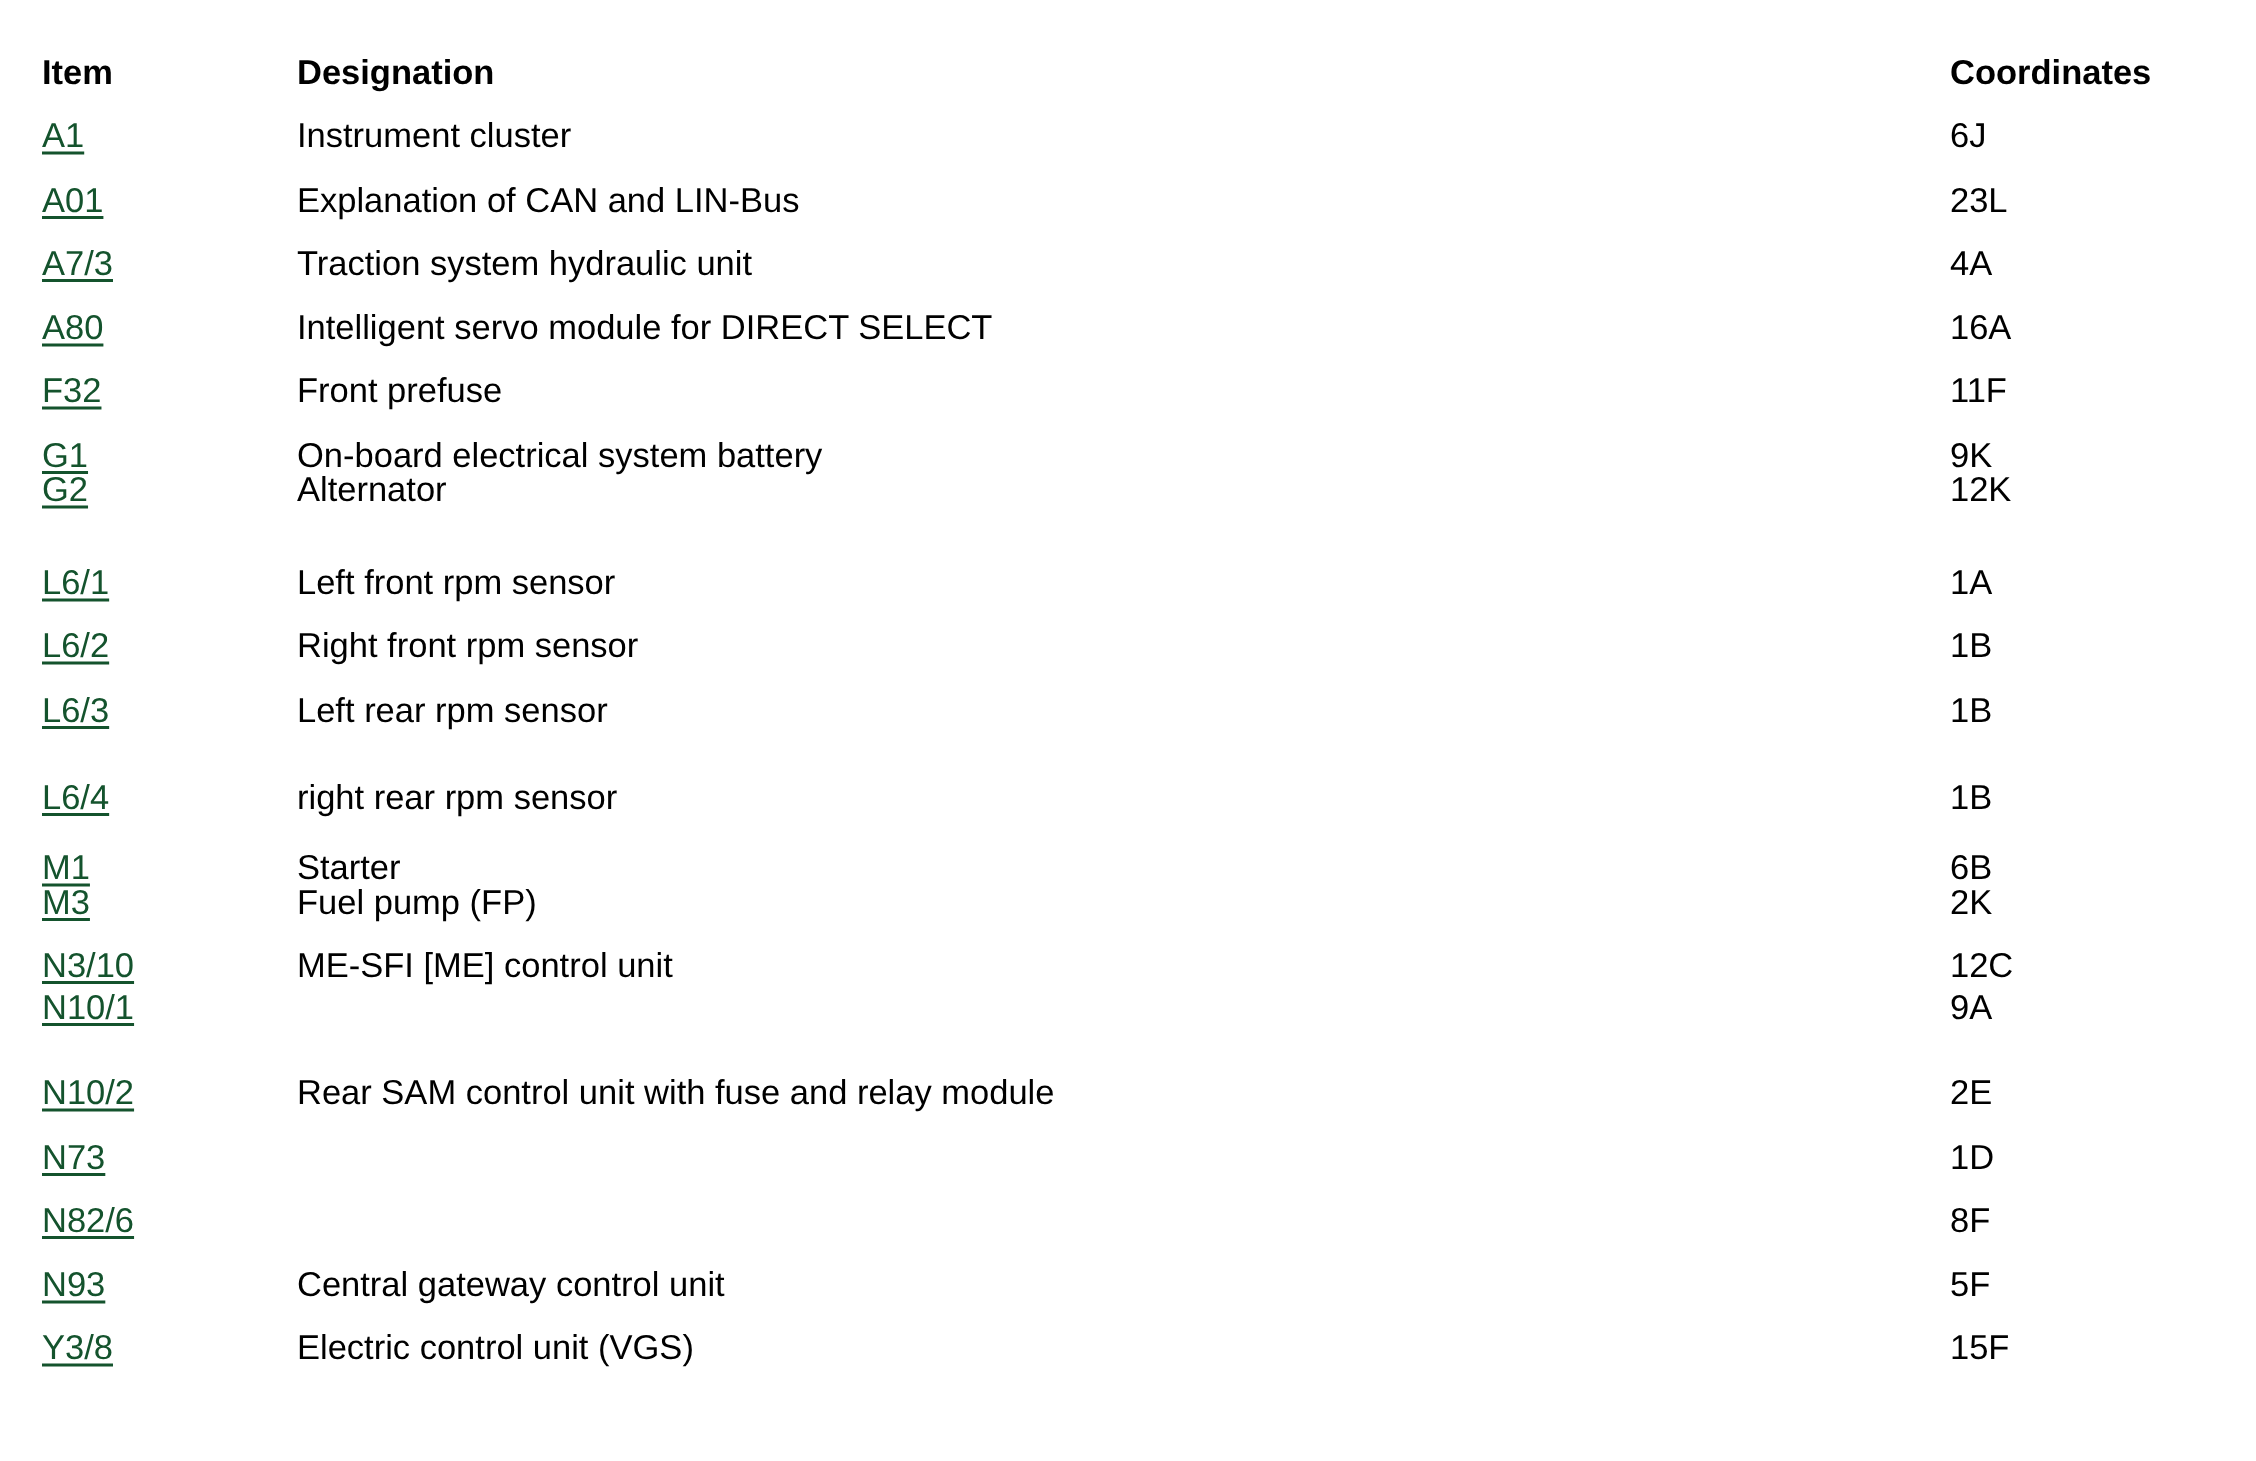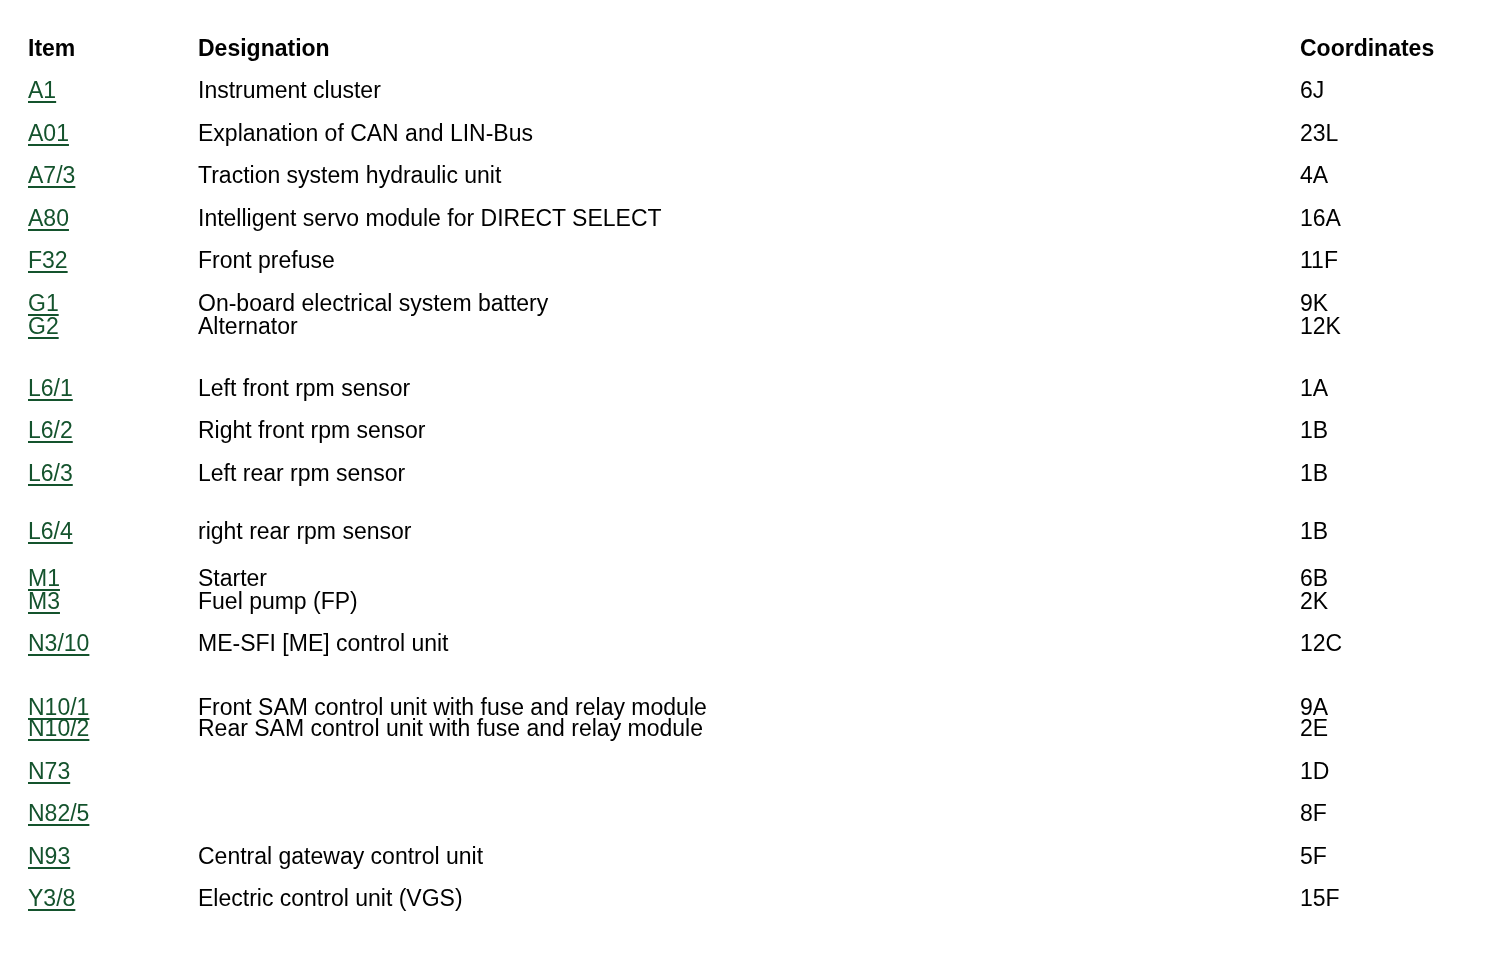--- a/index.html
+++ b/index.html
@@ -168,46 +168,45 @@
   </div>
 
   <div class="row" style="top: 628.15px;">
     <span class="col-item">
       <a class="item-link">N3/10</a>
     </span>
     <span class="col-designation">ME-SFI [ME] control unit</span>
     <span class="col-coordinates">12C</span>
   </div>
 
-  <div class="row" style="top: 692px; padding-left: 19px;">
+  <div class="row" style="top: 656px; padding-left: 19px;">
     <span class="col-item">
       <a class="item-link">N10/1</a>
     </span>
-    <span class="col-designation">Front SAM control unit with fuse and relay module</span>
     <span class="col-coordinates">9A</span>
   </div>
 
   <div class="row" style="top: 713.25px;">
     <span class="col-item">
       <a class="item-link">N10/2</a>
     </span>
     <span class="col-designation">Rear SAM control unit with fuse and relay module</span>
     <span class="col-coordinates">2E</span>
   </div>
 
   <div class="row" style="top: 755.8px;">
     <span class="col-item">
       <a class="item-link">N73</a>
     </span>
     <span class="col-coordinates">1D</span>
   </div>
 
   <div class="row" style="top: 798.35px;">
     <span class="col-item">
-      <a class="item-link">N82/5</a>
+      <a class="item-link">N82/6</a>
     </span>
     <span class="col-coordinates">8F</span>
   </div>
 
   <div class="row" style="top: 840.9px;">
     <span class="col-item">
       <a class="item-link">N93</a>
     </span>
     <span class="col-designation">Central gateway control unit</span>
     <span class="col-coordinates">5F</span>

